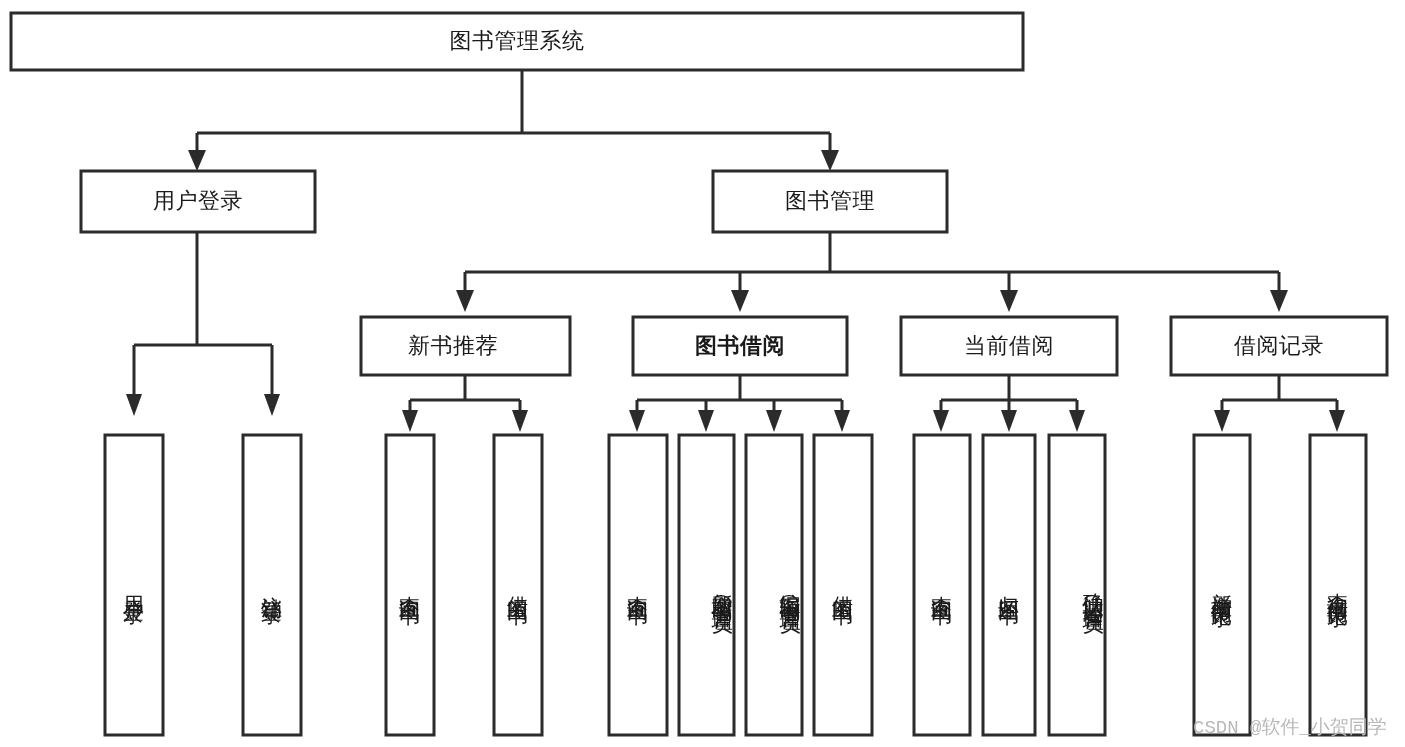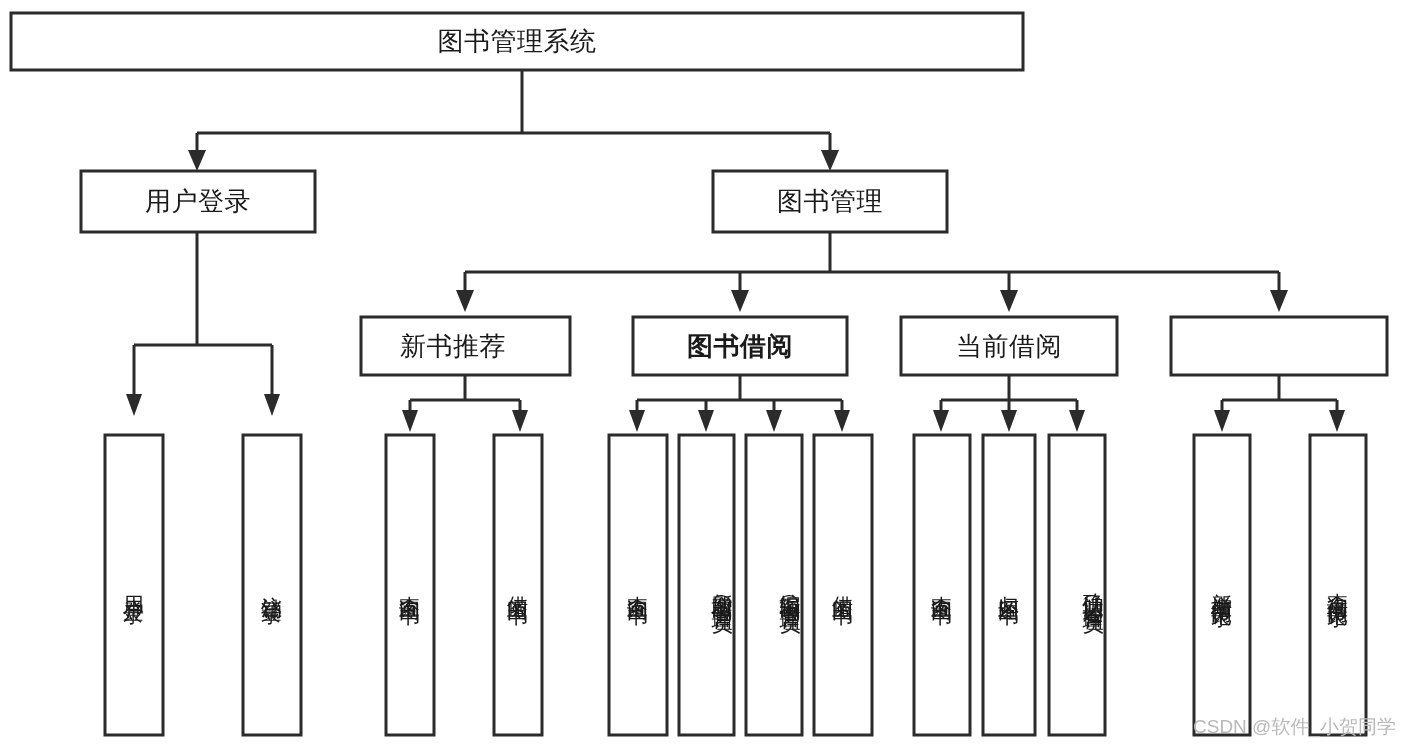--- a/index.html
+++ b/index.html
@@ -45,35 +45,35 @@
     position: absolute;
     display: flex;
     align-items: center;
     justify-content: center;
     color: #1a1a1a;
     font-family: "Liberation Sans", "DejaVu Sans", sans-serif;
     pointer-events: none;
     box-sizing: border-box;
   }
   .node-label.horizontal {
-    font-size: 26px;
+    font-size: 22px;
     letter-spacing: 0.5px;
     line-height: 1.1;
   }
   .node-label.vertical {
     writing-mode: vertical-rl;
     text-orientation: upright;
     font-size: 21px;
     letter-spacing: 3px;
     line-height: 1.1;
     white-space: nowrap;
   }
   .watermark {
     position: absolute;
-    font-family: Liberation Sans, sans-serif;
+    font-family: Liberation Mono, monospace;
     font-size: 19px;
     color: #b9b9b9;
     white-space: nowrap;
     user-select: none;
   }
 </style>
 </head>
 <body>
 
 <div id="diagram-root">
@@ -188,20 +188,21 @@
   <div class="node-label horizontal" style="left:81px; top:171px; width:234px; height:61px;">用户登录</div>
 
   <div class="node-label horizontal" style="left:713px; top:171px; width:234px; height:61px;">图书管理</div>
 
   <div class="node-label horizontal" style="left:361px; top:317px; width:184px; height:58px;">新书推荐</div>
 
   <div class="node-label horizontal" style="left:633px; top:317px; width:214px; height:58px;font-weight:bold;">图书借阅</div>
 
   <div class="node-label horizontal" style="left:901px; top:317px; width:216px; height:58px;text-align:right;">当前借阅</div>
 
+  <div class="node-label horizontal" style="left:1171px; top:317px; width:216px; height:58px;">借阅记录</div>
 
   <div class="node-label vertical" style="left:105px; top:435px; width:58px; height:300px;">用户登录</div>
 
   <div class="node-label vertical" style="left:243px; top:435px; width:58px; height:300px;">注销登录</div>
 
   <div class="node-label vertical" style="left:386px; top:435px; width:48px; height:300px;">查询图书</div>
 
   <div class="node-label vertical" style="left:494px; top:435px; width:48px; height:300px;">借阅图书</div>
 
   <div class="node-label vertical" style="left:609px; top:435px; width:58px; height:300px;">查询图书</div>

